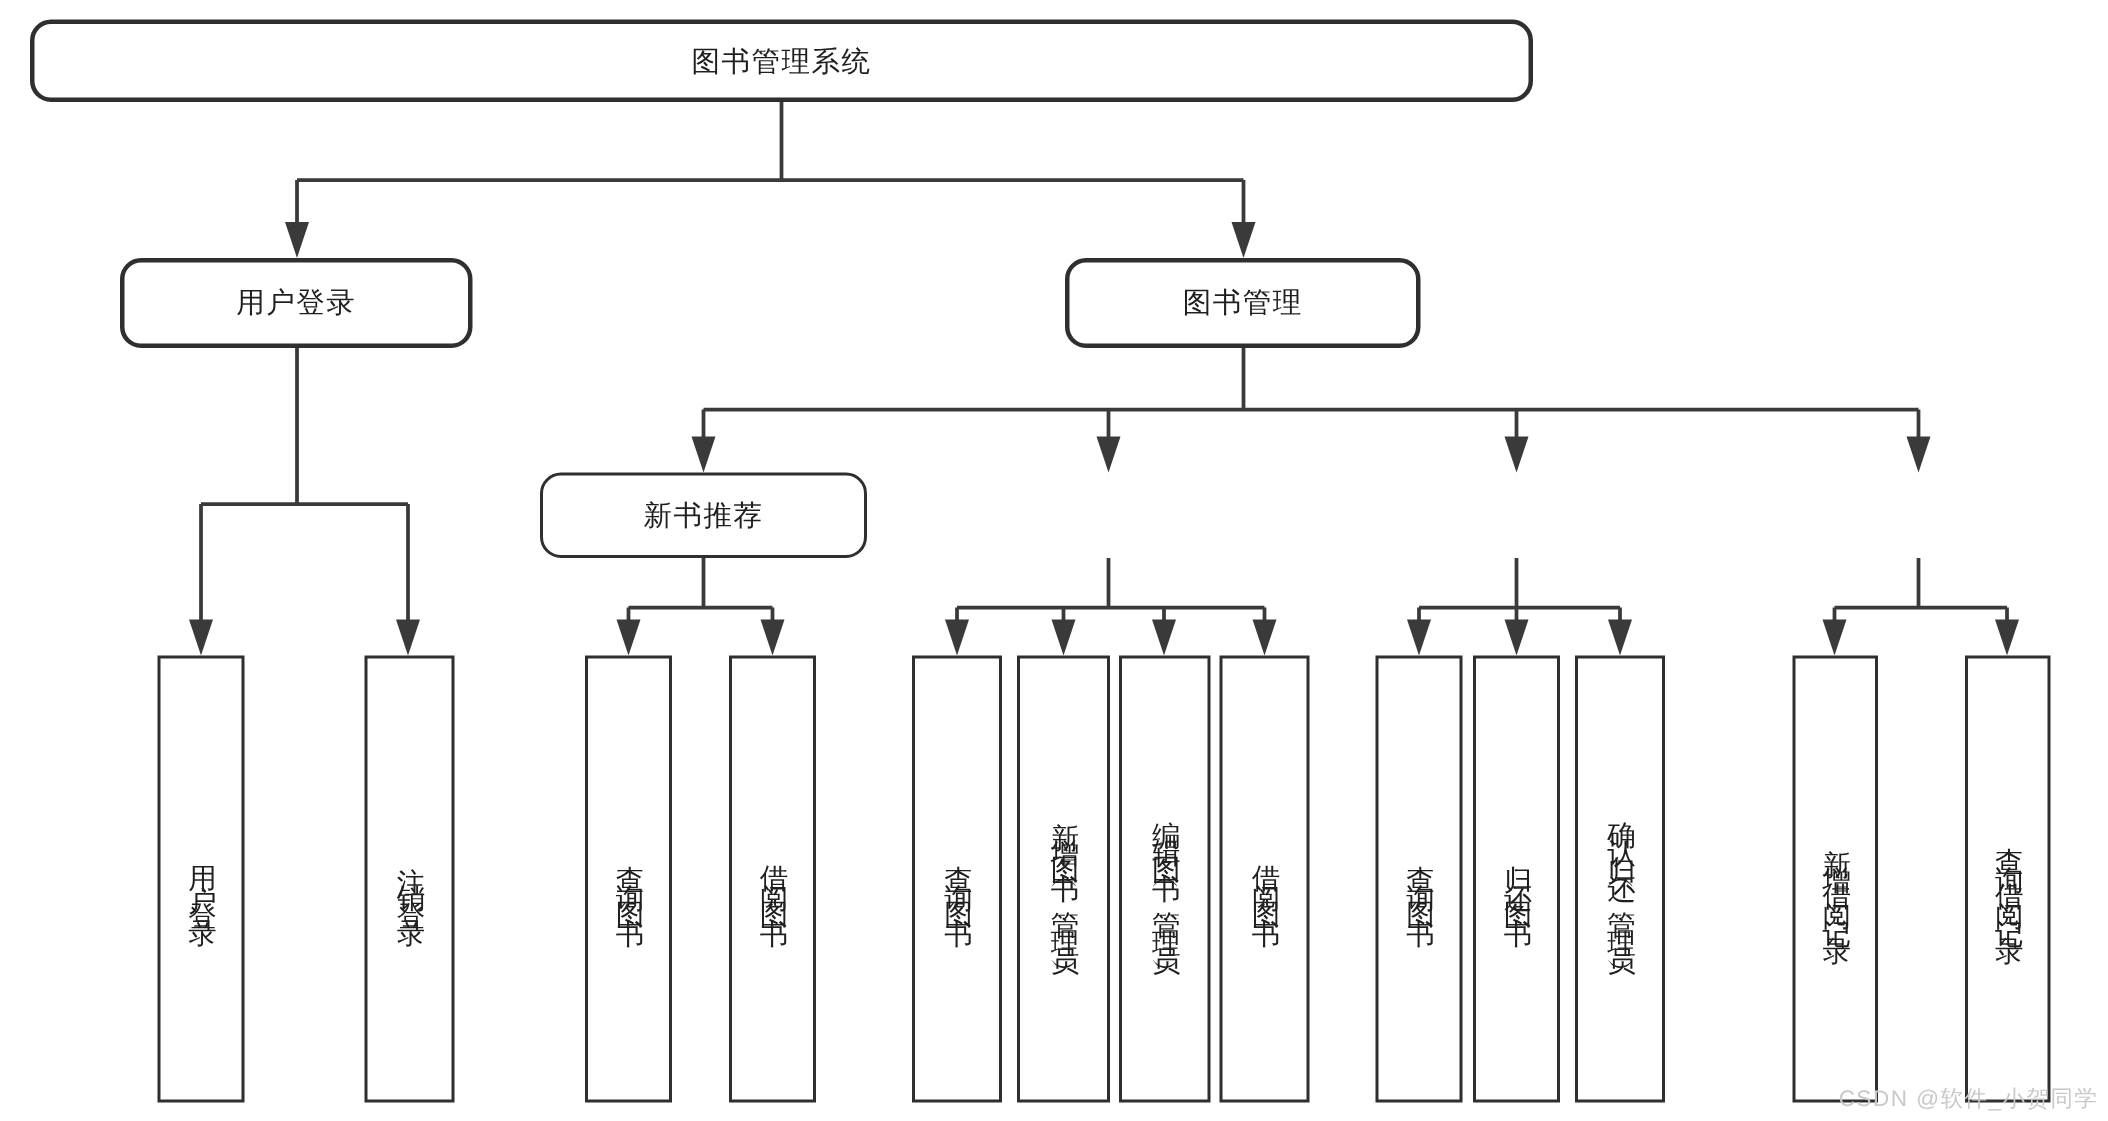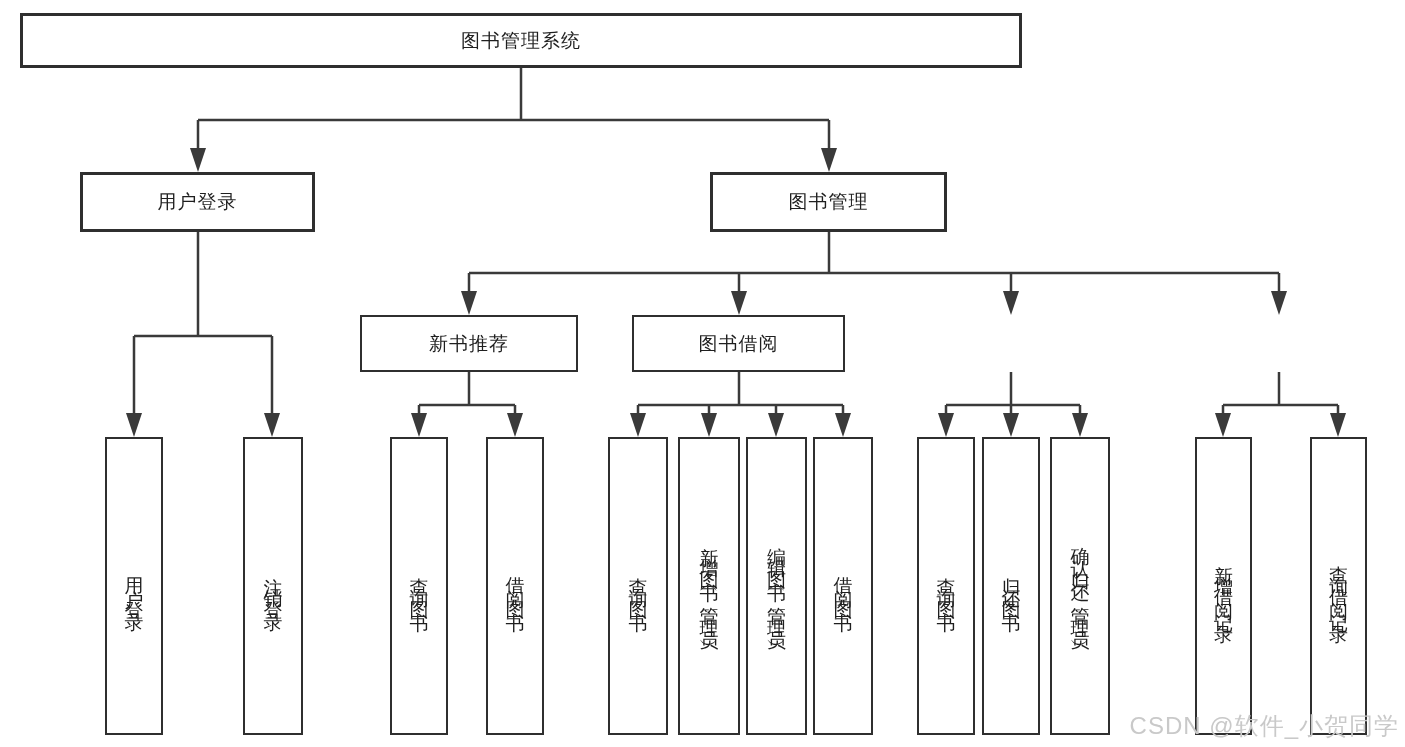--- a/index.html
+++ b/index.html
@@ -7,34 +7,34 @@
     font-family:"Liberation Sans","DejaVu Sans",sans-serif;
     width:1405px;height:747px;overflow:hidden;position:relative;
   }
   .stage{position:absolute;left:0;top:0;width:1405px;height:747px;background:#ffffff;}
   svg.connectors{position:absolute;left:0;top:0;}
   .box{
     position:absolute;background:#ffffff;border:2px solid #2f2f2f;
     box-sizing:border-box;display:flex;align-items:center;justify-content:center;
     color:#1f1f1f;
   }
-  .hbox{font-size:19px;letter-spacing:1px;}
+  .hbox{font-size:19px;letter-spacing:1px;border-radius:14px;}
   .root{border-width:3px;font-size:19px;}
   .lvl2{border-width:3px;}
   .lvl3{border-width:2px;}
   .vbox{height:298px;}
   .vtext{
     writing-mode:vertical-rl;-webkit-writing-mode:vertical-rl;
     text-orientation:mixed;
     font-size:19px;line-height:1.05;letter-spacing:12px;
     color:#1f1f1f;white-space:nowrap;
   }
   .watermark{
     position:absolute;right:6px;bottom:5px;
-    font-size:24px;color:#c9c9c9;letter-spacing:1px;
+    font-size:15px;color:#c9c9c9;letter-spacing:1px;
   }
 </style>
 </head>
 <body>
 
 <div class="stage">
 
   <svg class="connectors" width="1405" height="747" viewBox="0 0 1405 747">
     <g stroke="#3a3a3a" stroke-width="2.5" fill="none">
 
@@ -77,21 +77,20 @@
       <polygon points="1330,413 1346,413 1338,437"></polygon>
     </g>
   </svg>
 
   <div class="box hbox root" style="left:20px;top:13px;width:1002px;height:55px">图书管理系统</div>
 
   <div class="box hbox lvl2" style="left:80px;top:172px;width:235px;height:60px">用户登录</div>
   <div class="box hbox lvl3" style="left:360px;top:315px;width:218px;height:57px">新书推荐</div>
 
   <div class="box hbox lvl2" style="left:710px;top:172px;width:237px;height:60px">图书管理</div>
-  <div class="box hbox lvl3" style="left:632px;top:315px;width:213px;height:57px">图书借阅</div>
 
   <div class="box vbox" style="left:105px;top:437px;width:58px">
     <span class="vtext">用户登录</span>
   </div>
   <div class="box vbox" style="left:243px;top:437px;width:60px">
     <span class="vtext">注销登录</span>
   </div>
 
   <div class="box vbox" style="left:390px;top:437px;width:58px">
     <span class="vtext">查询图书</span>

